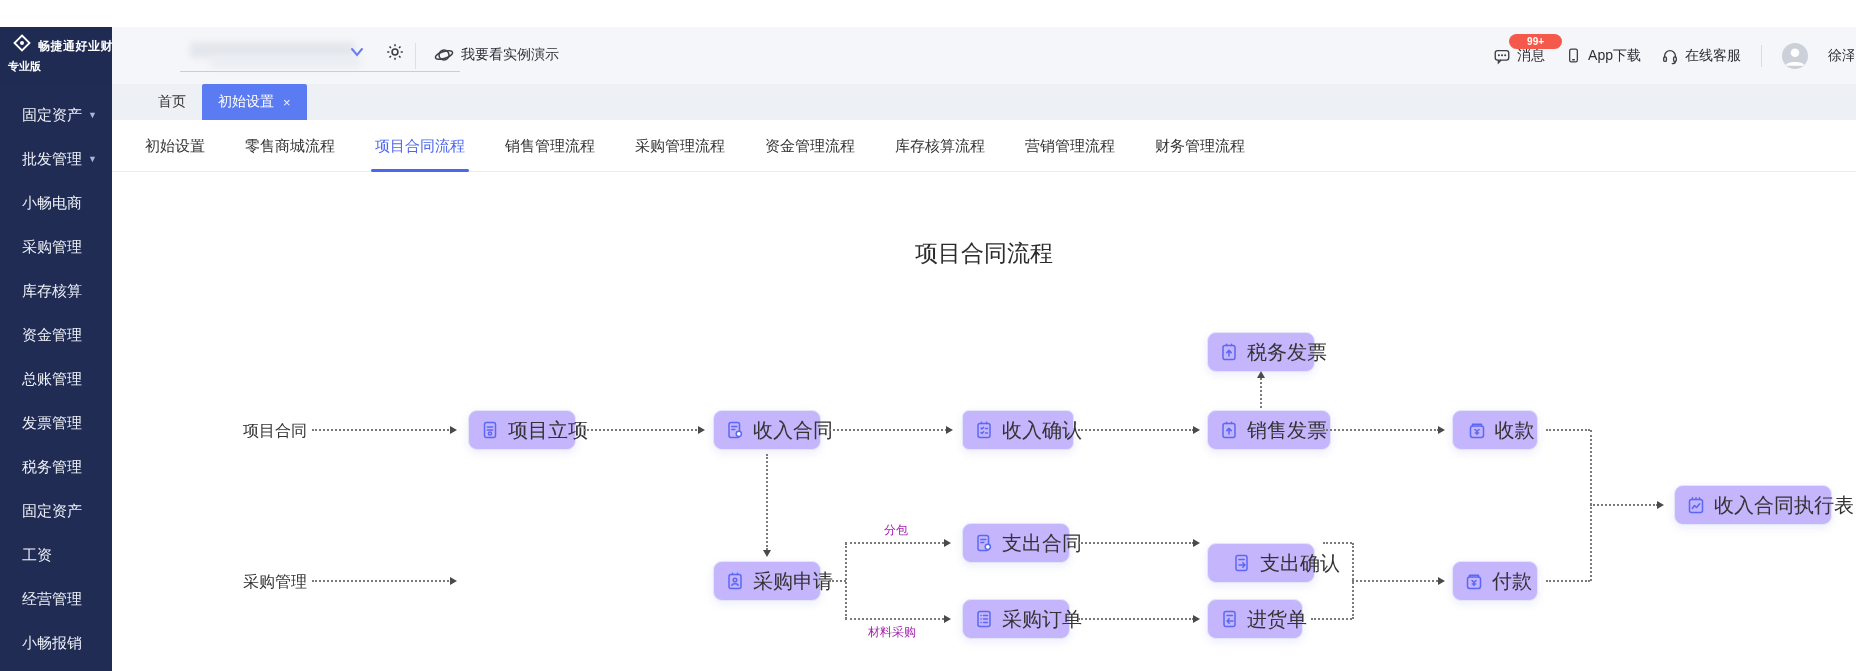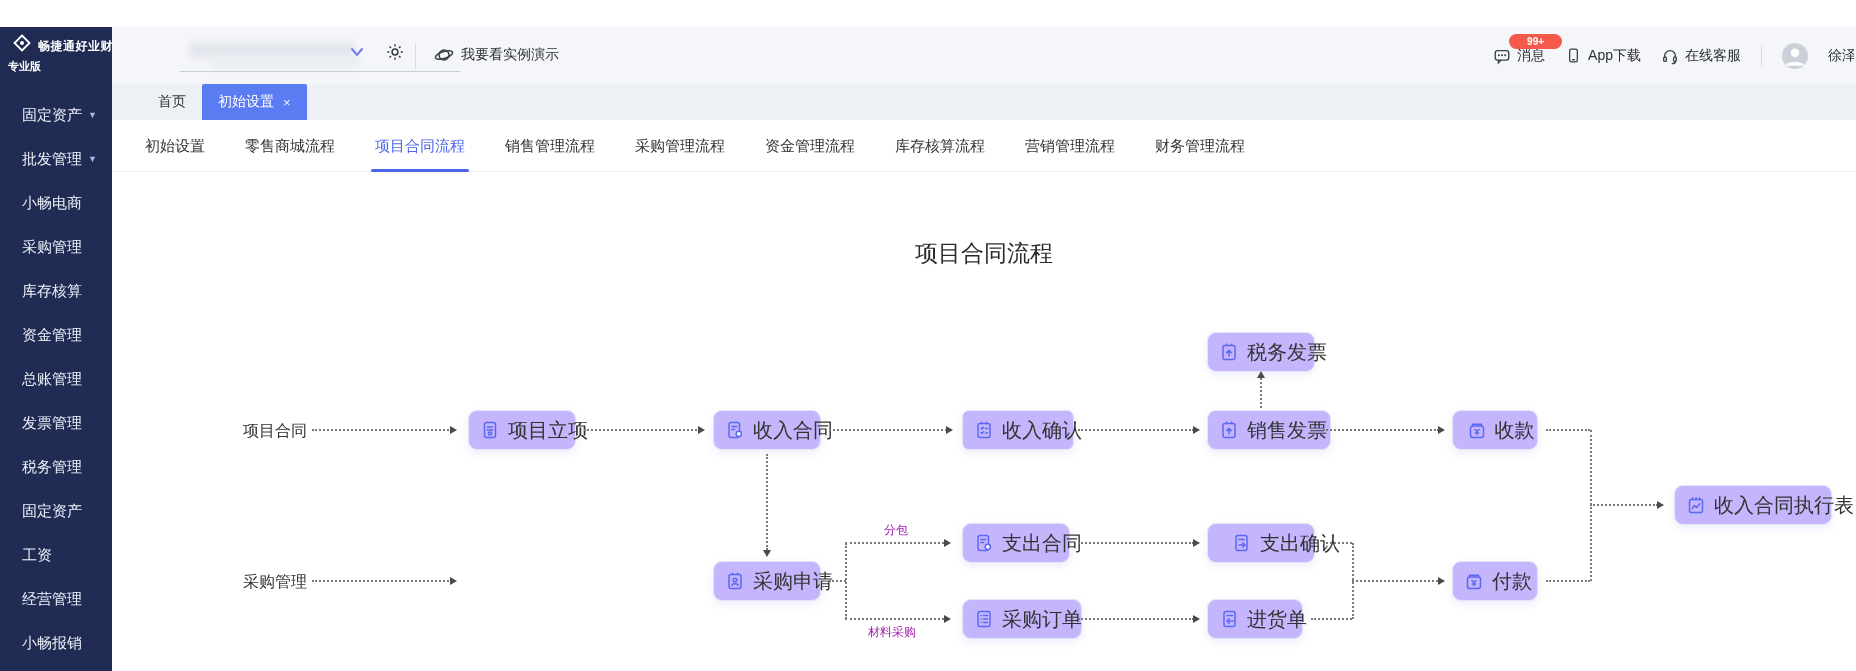--- a/index.html
+++ b/index.html
@@ -267,29 +267,29 @@
       <span>采购申请</span>
     </div>
     <div class="node" style="left:962px;top:523px;width:108px;">
       <svg class="nicon" width="20" height="20" viewBox="0 0 20 20" fill="none" stroke="#5b68f5" stroke-width="1.5" stroke-linecap="round">
           <rect x="4" y="2.5" width="10.5" height="15" rx="2"></rect>
           <path d="M6.8 6.5h5M6.8 9.5h3"></path>
           <circle cx="13.8" cy="13.8" r="2.6" fill="#fff"></circle>
         </svg>
       <span>支出合同</span>
     </div>
-    <div class="node" style="left:1207px;top:523px;width:108px;padding-left:24px;">
+    <div class="node" style="left:1207px;top:543px;width:108px;padding-left:24px;">
       <svg class="nicon" width="20" height="20" viewBox="0 0 20 20" fill="none" stroke="#5b68f5" stroke-width="1.5" stroke-linecap="round" stroke-linejoin="round">
           <rect x="4" y="2.5" width="11" height="15" rx="2"></rect>
           <path d="M6.8 6.5h5.4"></path>
           <path d="M7 12h6M10.8 9.8L13 12l-2.2 2.2"></path>
         </svg>
       <span>支出确认</span>
     </div>
-    <div class="node" style="left:962px;top:599px;width:120px;text-align:center;">
+    <div class="node" style="left:962px;top:599px;width:108px;text-align:center;">
       <svg class="nicon" width="20" height="20" viewBox="0 0 20 20" fill="none" stroke="#5b68f5" stroke-width="1.5" stroke-linecap="round">
           <rect x="4" y="2.5" width="12" height="15" rx="2"></rect>
           <path d="M7 6.5h.1M9.5 6.5h4M7 10h.1M9.5 10h4M7 13.5h.1M9.5 13.5h4"></path>
         </svg>
       <span>采购订单</span>
     </div>
     <div class="node" style="left:1207px;top:599px;width:96px;">
       <svg class="nicon" width="20" height="20" viewBox="0 0 20 20" fill="none" stroke="#5b68f5" stroke-width="1.5" stroke-linecap="round" stroke-linejoin="round">
           <rect x="5" y="2.5" width="11" height="15" rx="2"></rect>
           <path d="M8 6.5h5.4"></path>

